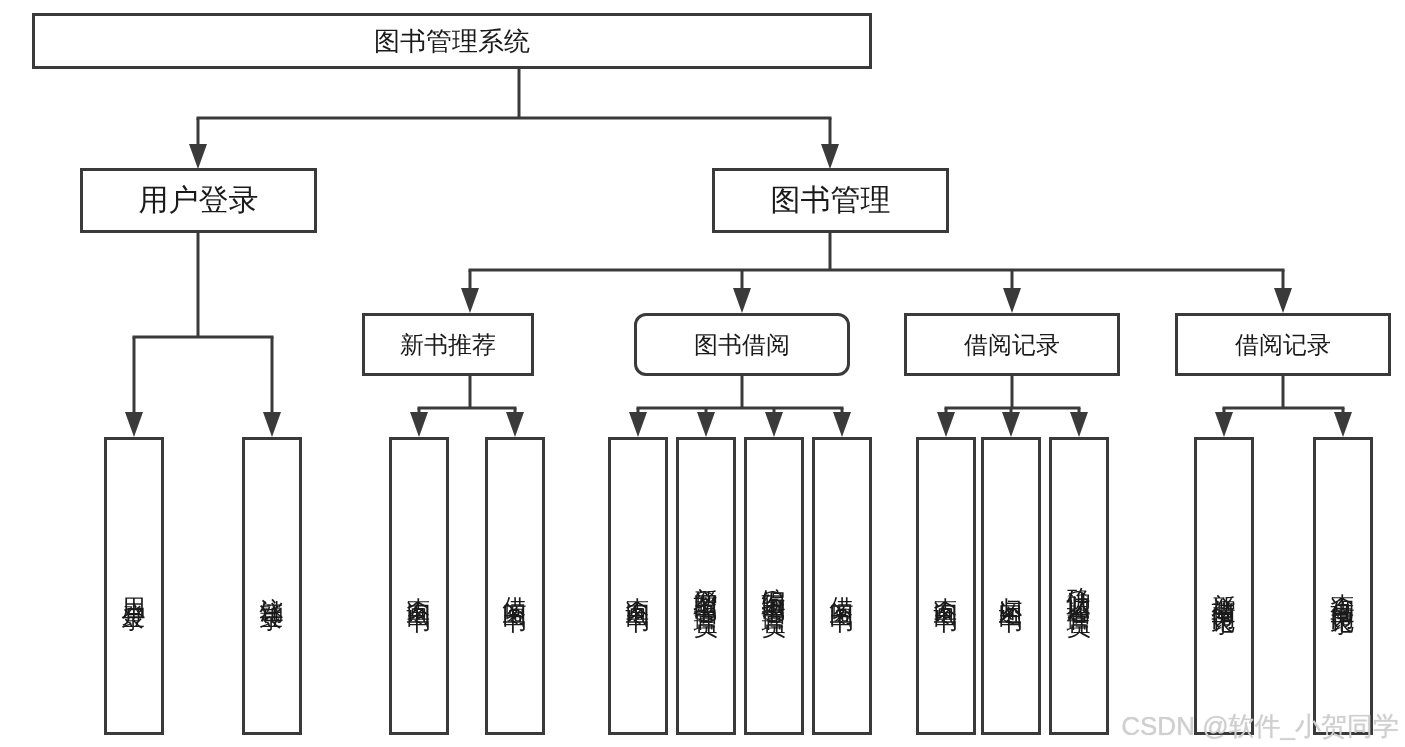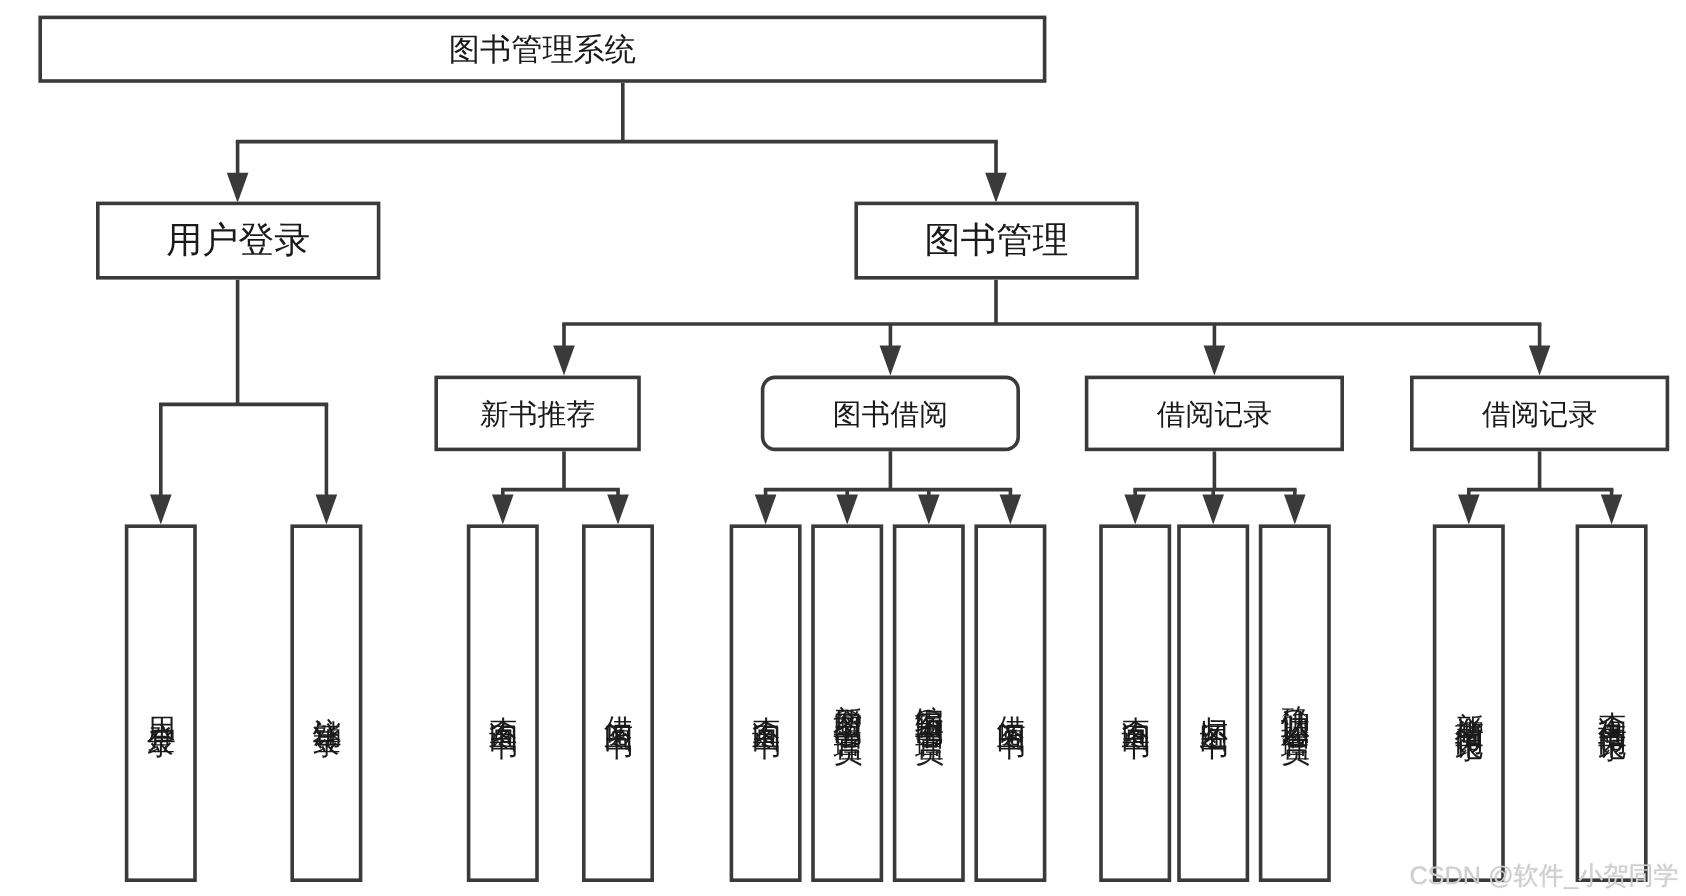--- a/index.html
+++ b/index.html
@@ -46,21 +46,21 @@
     text-orientation:mixed;
     font-size:24px;
     letter-spacing:4px;
     line-height:1.05;
     color:var(--text);
     white-space:nowrap;
   }
   .watermark{
     position:absolute;
     right:6px;bottom:3px;
-    font-size:21px;
+    font-size:26px;
     color:var(--wm);
     text-shadow:0 0 1px rgba(120,120,120,0.35);
     z-index:5;
     white-space:nowrap;
   }
 </style>
 </head>
 <body>
 
 <div id="stage">

